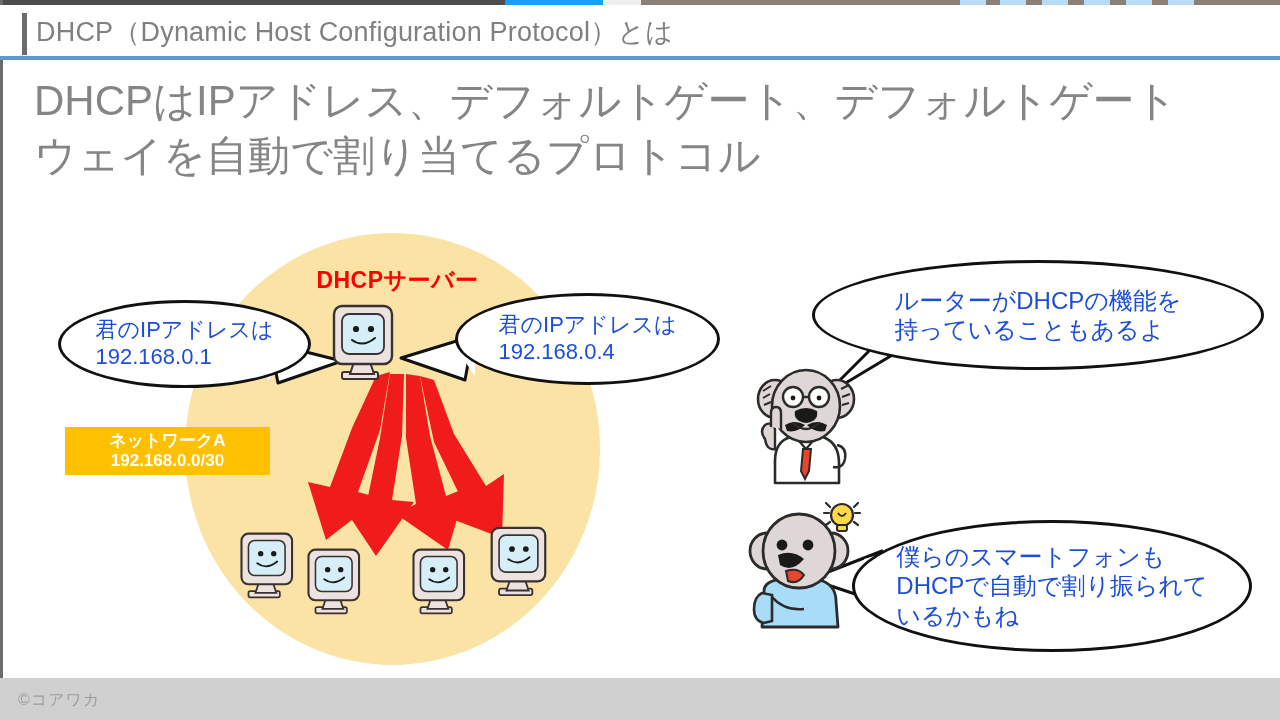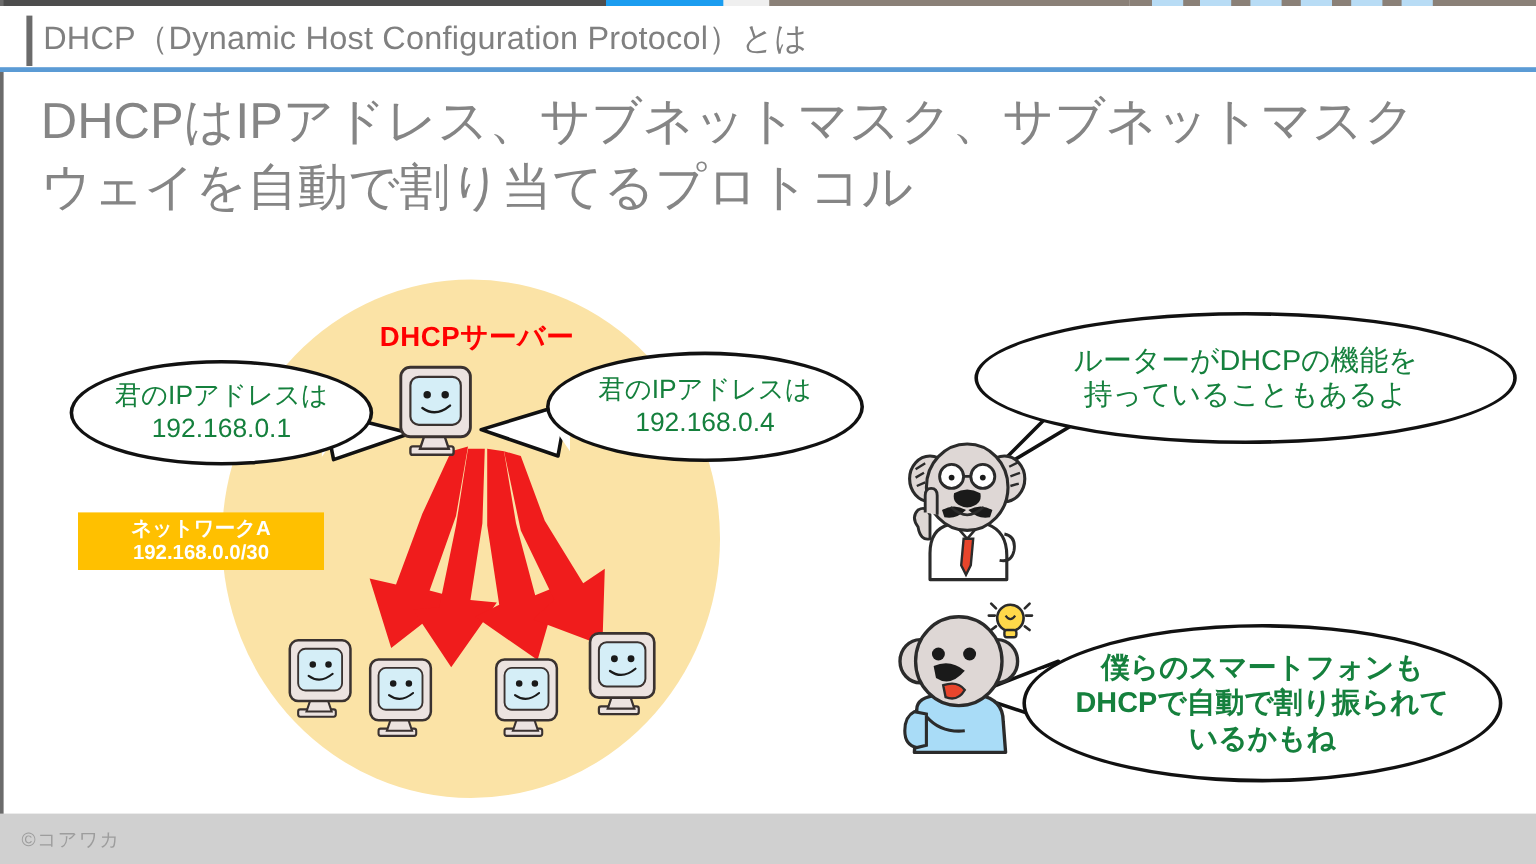--- a/index.html
+++ b/index.html
@@ -51,28 +51,28 @@
   .net-box{
     position:absolute;left:65px;top:232px;width:205px;height:48px;
     background:#ffc000;color:#ffffff;font-weight:bold;font-size:17px;
     display:flex;flex-direction:column;align-items:center;justify-content:center;
     line-height:1.18;
     text-align:center;
   }
 
   
   .bub{position:absolute;background:#fff;border:3px solid #111;border-radius:50%;
-       display:flex;align-items:center;justify-content:center;text-align:center;
-       color:#15803d;box-sizing:border-box;z-index:6;}
+       display:flex;align-items:center;justify-content:center;text-align:left;
+       color:#1d4ed8;box-sizing:border-box;z-index:6;}
   .bub .txt{white-space:pre-line;line-height:1.22;}
 
   #bub-left{left:58px;top:105px;width:253px;height:88px;font-size:22px;}
   #bub-right{left:455px;top:98px;width:265px;height:92px;font-size:22px;}
   #bub-router{left:812px;top:65px;width:452px;height:110px;font-size:24px;}
-  #bub-phone{left:852px;top:325px;width:400px;height:132px;font-size:24px;font-weight:bold;}
+  #bub-phone{left:852px;top:325px;width:400px;height:132px;font-size:24px;}
 
   .tail{position:absolute;z-index:5;}
 
   .koala{position:absolute;z-index:7;}
 
   .footer{position:absolute;left:0;top:678px;width:1280px;height:42px;background:#d0d0d0;}
   .footer-mark{position:absolute;left:18px;top:690px;font-size:16px;color:#9d9d9d;letter-spacing:1px;}
   .edge-left{position:absolute;left:0;top:0;width:3px;height:720px;background:#6b6b6b;}
 </style>
 </head>
@@ -96,21 +96,21 @@
   </div>
 
   <div class="edge-left"></div>
 
   <div class="header">
     <div class="header-accent"></div>
     <div class="header-title">DHCP（Dynamic Host Configuration Protocol）とは</div>
   </div>
   <div class="header-rule"></div>
 
-  <div class="subtitle">DHCPはIPアドレス、サブネットマスク、サブネットマスク
+  <div class="subtitle">DHCPはIPアドレス、デフォルトゲート、デフォルトゲート
 ウェイを自動で割り当てるプロトコル</div>
 
   <div class="stage">
 
     <div class="net-ellipse"></div>
 
     <div class="dhcp-label">DHCPサーバー</div>
 
     <div class="net-box">
       <span>ネットワークA</span>

